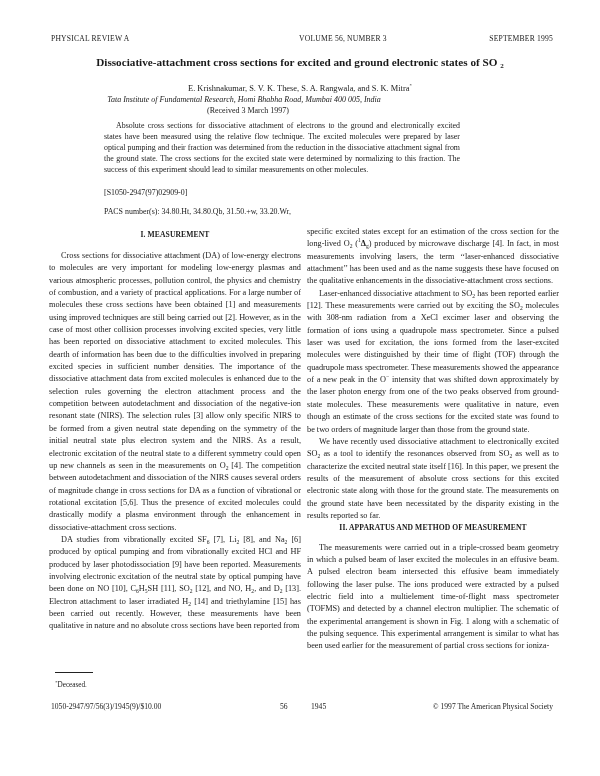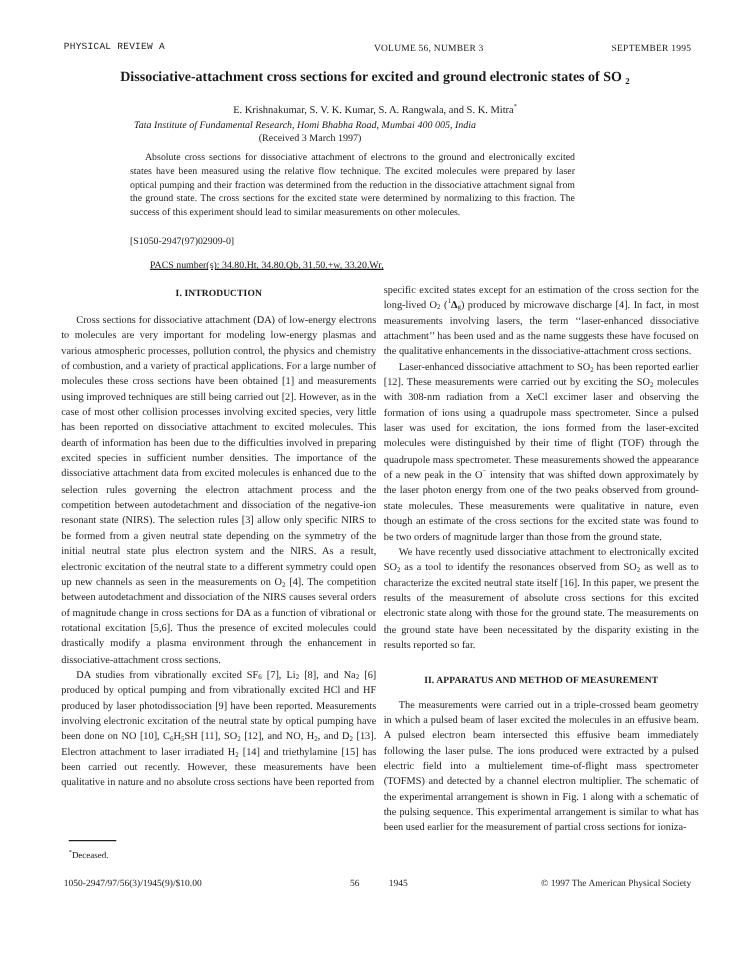--- a/index.html
+++ b/index.html
@@ -1,70 +1,70 @@
 <!DOCTYPE html>
 <html><head>
 <meta charset="utf-8">
 <style>
   html, body { margin: 0; padding: 0; background: #fff; }
   body { width: 600px; height: 776px; position: relative; overflow: hidden;
          font-family: "Liberation Serif", "DejaVu Serif", serif; color: #1a1a1a; }
   .abs { position: absolute; }
   .hdr { top: 34px; font-size: 7.6px; letter-spacing: 0.2px; }
-  #hdr-left { left: 51px; font-family: Liberation Mono, monospace; }
+  #hdr-left { left: 51px; }
   #hdr-center { left: 0; width: 600px; text-align: center; padding-left: 43px; }
   #hdr-right { right: 47px; }
   #title { top: 56px; left: 0; width: 600px; text-align: center; font-weight: bold; font-size: 11.2px; }
   #title sub { font-size: 7px; vertical-align: -2px; }
   #authors { top: 83px; left: 0; width: 600px; text-align: center; font-size: 8.4px; }
   #authors sup { font-size: 5px; }
   #affil { top: 95px; left: 0; width: 488px; text-align: center; font-size: 8px; font-style: italic; }
   #received { top: 106px; left: 0; width: 496px; text-align: center; font-size: 8px; }
   #abstract { top: 120px; left: 104px; width: 356px; font-size: 7.9px; line-height: 11px; text-align: justify; }
   #abstract p { margin: 0; text-indent: 12px; }
   #doi { top: 188px; left: 104px; font-size: 7.9px; }
-  #pacs { top: 207px; left: 120px; font-size: 7.9px; text-decoration: underline; }
+  #pacs { top: 207px; left: 104px; font-size: 7.9px; }
   .col { width: 252px; font-size: 8.25px; line-height: 12.35px; text-align: justify; }
   .col p { margin: 0; text-indent: 12px; }
   .col sub { font-size: 5.6px; vertical-align: -1.5px; line-height: 0; }
   .col sup { font-size: 5.6px; line-height: 0; }
   #col-left { top: 250px; left: 49px; }
   #col-right { top: 226px; left: 307px; }
   .sec-head { font-weight: bold; font-size: 7.6px; text-align: center; text-indent: 0 !important; letter-spacing: 0.1px; }
   #sec1 { top: 230px; left: 49px; width: 252px; }
-  #sec2-wrap { margin-top: 16px; margin-bottom: 7px; }
+  #sec2-wrap { margin-top: 0; margin-bottom: 7px; }
   #footnote-rule { top: 672px; left: 55px; width: 38px; border-top: 1px solid #222; }
   #footnote { top: 680px; left: 55px; font-size: 7.2px; }
   #footnote sup { font-size: 5px; }
   .ftr { top: 702px; font-size: 7.6px; }
   #ftr-left { left: 51px; }
   #ftr-page { left: 280px; }
   #ftr-num { left: 311px; }
   #ftr-right { right: 47px; text-align: right; }
 </style>
 </head>
 <body>
 
 <div class="abs hdr" id="hdr-left">PHYSICAL REVIEW A</div>
 <div class="abs hdr" id="hdr-center">VOLUME 56, NUMBER 3</div>
 <div class="abs hdr" id="hdr-right">SEPTEMBER 1995</div>
 
 <div class="abs" id="title"><span>Dissociative-attachment cross sections for excited and ground electronic states of SO</span> <sub>2</sub></div>
 
-<div class="abs" id="authors"><span>E. Krishnakumar, S. V. K. Kumar, S. A. Rangwala, and S. K. Mitra</span><sup>*</sup></div>
+<div class="abs" id="authors"><span>E. Krishnakumar, S. V. K. These, S. A. Rangwala, and S. K. Mitra</span><sup>*</sup></div>
 <div class="abs" id="affil">Tata Institute of Fundamental Research, Homi Bhabha Road, Mumbai 400 005, India</div>
 <div class="abs" id="received">(Received 3 March 1997)</div>
 
 <div class="abs" id="abstract">
     <p>Absolute cross sections for dissociative attachment of electrons to the ground and electronically excited states have been measured using the relative flow technique. The excited molecules were prepared by laser optical pumping and their fraction was determined from the reduction in the dissociative attachment signal from the ground state. The cross sections for the excited state were determined by normalizing to this fraction. The success of this experiment should lead to similar measurements on other molecules.</p>
   </div>
 <div class="abs" id="doi">[S1050-2947(97)02909-0]</div>
 <div class="abs" id="pacs">PACS number(s): 34.80.Ht, 34.80.Qb, 31.50.+w, 33.20.Wr,</div>
 
-<div class="abs sec-head" id="sec1">I. INTRODUCTION</div>
+<div class="abs sec-head" id="sec1">I. MEASUREMENT</div>
 
 <div class="abs col" id="col-left">
   <p><span>Cross sections for dissociative attachment (DA) of low-energy electrons to molecules are very important for modeling low-energy plasmas and various atmospheric processes, pollution control, the physics and chemistry of combustion, and a variety of practical applications. For a large number of molecules these cross sections have been obtained [1] and measurements using improved techniques are still being carried out [2]. However, as in the case of most other collision processes involving excited species, very little has been reported on dissociative attachment to excited molecules. This dearth of information has been due to the difficulties involved in preparing excited species in sufficient number densities. The importance of the dissociative attachment data from excited molecules is enhanced due to the selection rules governing the electron attachment process and the competition between autodetachment and dissociation of the negative-ion resonant state (NIRS). The selection rules [3] allow only specific NIRS to be formed from a given neutral state depending on the symmetry of the initial neutral state plus electron system and the NIRS. As a result, electronic excitation of the neutral state to a different symmetry could open up new channels as seen in the measurements on O</span><sub>2</sub><span> [4]. The competition between autodetachment and dissociation of the NIRS causes several orders of magnitude change in cross sections for DA as a function of vibrational or rotational excitation [5,6]. Thus the presence of excited molecules could drastically modify a plasma environment through the enhancement in dissociative-attachment cross sections.</span></p>
   <p><span>DA studies from vibrationally excited SF</span><sub>6</sub><span> [7], Li</span><sub>2</sub><span> [8], and Na</span><sub>2</sub><span> [6] produced by optical pumping and from vibrationally excited HCl and HF produced by laser photodissociation [9] have been reported. Measurements involving electronic excitation of the neutral state by optical pumping have been done on NO [10], C</span><sub>6</sub><span>H</span><sub>5</sub><span>SH [11], SO</span><sub>2</sub><span> [12], and NO, H</span><sub>2</sub><span>, and D</span><sub>2</sub><span> [13]. Electron attachment to laser irradiated H</span><sub>2</sub><span> [14] and triethylamine [15] has been carried out recently. However, these measurements have been qualitative in nature and no absolute cross sections have been reported from</span></p>
 </div>
 
 <div class="abs col" id="col-right">
   <p style="text-indent:0"><span>specific excited states except for an estimation of the cross section for the long-lived O</span><sub>2</sub><span> (</span><sup>1</sup><b>Δ</b><sub>g</sub><span>) produced by microwave discharge [4]. In fact, in most measurements involving lasers, the term ‘‘laser-enhanced dissociative attachment’’ has been used and as the name suggests these have focused on the qualitative enhancements in the dissociative-attachment cross sections.</span></p>
   <p><span>Laser-enhanced dissociative attachment to SO</span><sub>2</sub><span> has been reported earlier [12]. These measurements were carried out by exciting the SO</span><sub>2</sub><span> molecules with 308-nm radiation from a XeCl excimer laser and observing the formation of ions using a quadrupole mass spectrometer. Since a pulsed laser was used for excitation, the ions formed from the laser-excited molecules were distinguished by their time of flight (TOF) through the quadrupole mass spectrometer. These measurements showed the appearance of a new peak in the O</span><sup>−</sup><span> intensity that was shifted down approximately by the laser photon energy from one of the two peaks observed from ground-state molecules. These measurements were qualitative in nature, even though an estimate of the cross sections for the excited state was found to be two orders of magnitude larger than those from the ground state.</span></p>
   <p><span>We have recently used dissociative attachment to electronically excited SO</span><sub>2</sub><span> as a tool to identify the resonances observed from SO</span><sub>2</sub><span> as well as to characterize the excited neutral state itself [16]. In this paper, we present the results of the measurement of absolute cross sections for this excited electronic state along with those for the ground state. The measurements on the ground state have been necessitated by the disparity existing in the results reported so far.</span></p>

